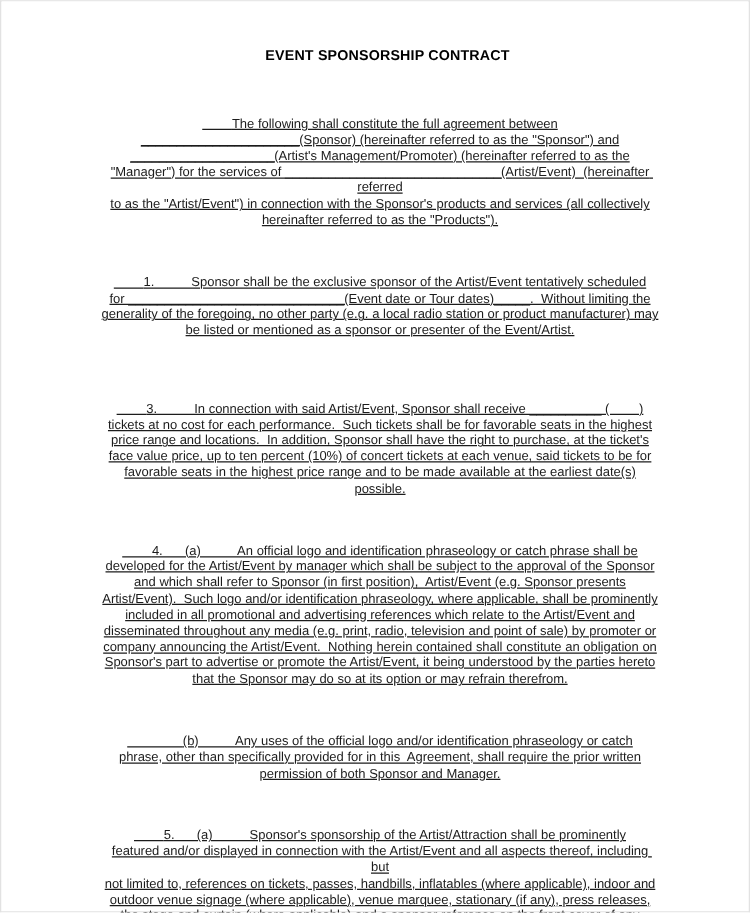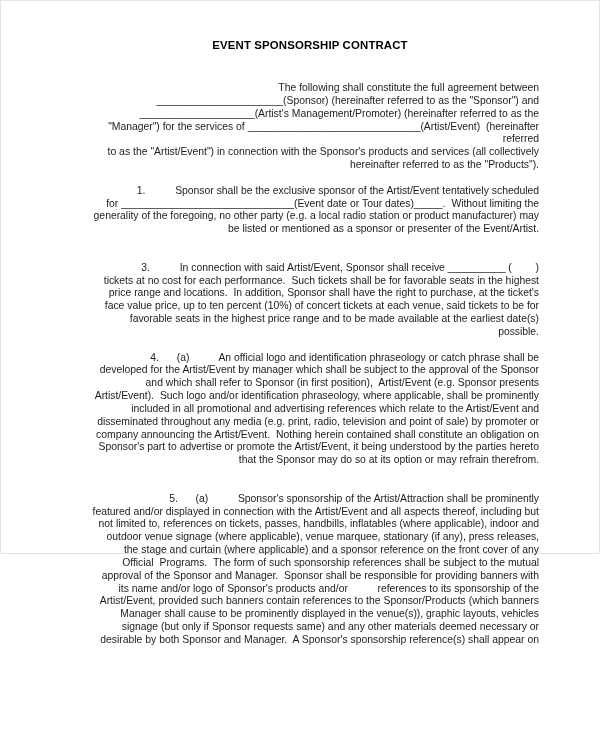--- a/index.html
+++ b/index.html
@@ -10,21 +10,21 @@
   body {
     width: 600px;
     height: 730px;
     font-family: "Liberation Sans", sans-serif;
     overflow: hidden;
   }
   .page {
     position: relative;
     box-sizing: border-box;
     width: 600px;
-    height: 554px;
+    height: 730px;
     background: #ffffff;
     border: 1px solid #e2e2e2;
     border-top: 1px solid #e8e8e8;
     padding: 0;
   }
   .sheet {
     box-sizing: border-box;
     position: absolute;
     left: 0;
     top: 0;
@@ -38,25 +38,26 @@
     letter-spacing: 0.15px;
     color: #000000;
     text-align: center;
     margin: 0 0 0 0;
     padding-left: 12px;
   }
   .para {
     font-size: 10.4px;
     line-height: 12.85px;
     color: #1c1c1c;
-    margin: 0;
-    text-align: right;
+    margin: 12px;
+    text-align: center;
     white-space: pre-wrap;
     word-spacing: 0.1px;
     letter-spacing: -0.02px;
+    text-decoration: underline;
   }
   .gap-title {
     height: 31px;
   }
   .gap-para {
     height: 12.8px;
   }
 </style>
 </head>
 <body>
@@ -101,20 +102,23 @@
 and which shall refer to Sponsor (in first position),  Artist/Event (e.g. Sponsor presents
 Artist/Event).  Such logo and/or identification phraseology, where applicable, shall be prominently
 included in all promotional and advertising references which relate to the Artist/Event and
 disseminated throughout any media (e.g. print, radio, television and point of sale) by promoter or
 company announcing the Artist/Event.  Nothing herein contained shall constitute an obligation on
 Sponsor's part to advertise or promote the Artist/Event, it being understood by the parties hereto
 that the Sponsor may do so at its option or may refrain therefrom.</p>
 
     <div class="gap-para"></div>
 
+    <p class="para">               (b)          Any uses of the official logo and/or identification phraseology or catch
+phrase, other than specifically provided for in this  Agreement, shall require the prior written
+permission of both Sponsor and Manager.</p>
 
     <div class="gap-para"></div>
 
     <p class="para">        5.      (a)          Sponsor's sponsorship of the Artist/Attraction shall be prominently
 featured and/or displayed in connection with the Artist/Event and all aspects thereof, including but
 not limited to, references on tickets, passes, handbills, inflatables (where applicable), indoor and
 outdoor venue signage (where applicable), venue marquee, stationary (if any), press releases,
 the stage and curtain (where applicable) and a sponsor reference on the front cover of any
 Official  Programs.  The form of such sponsorship references shall be subject to the mutual
 approval of the Sponsor and Manager.  Sponsor shall be responsible for providing banners with

